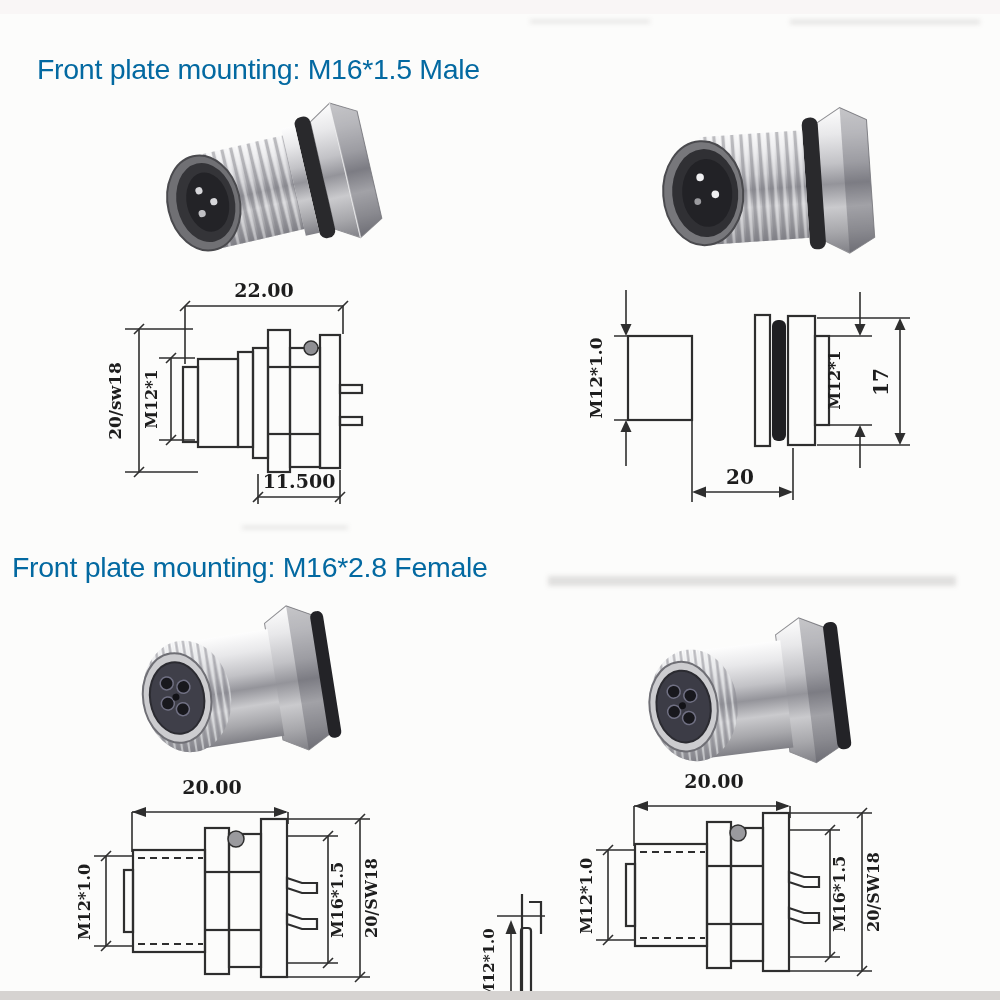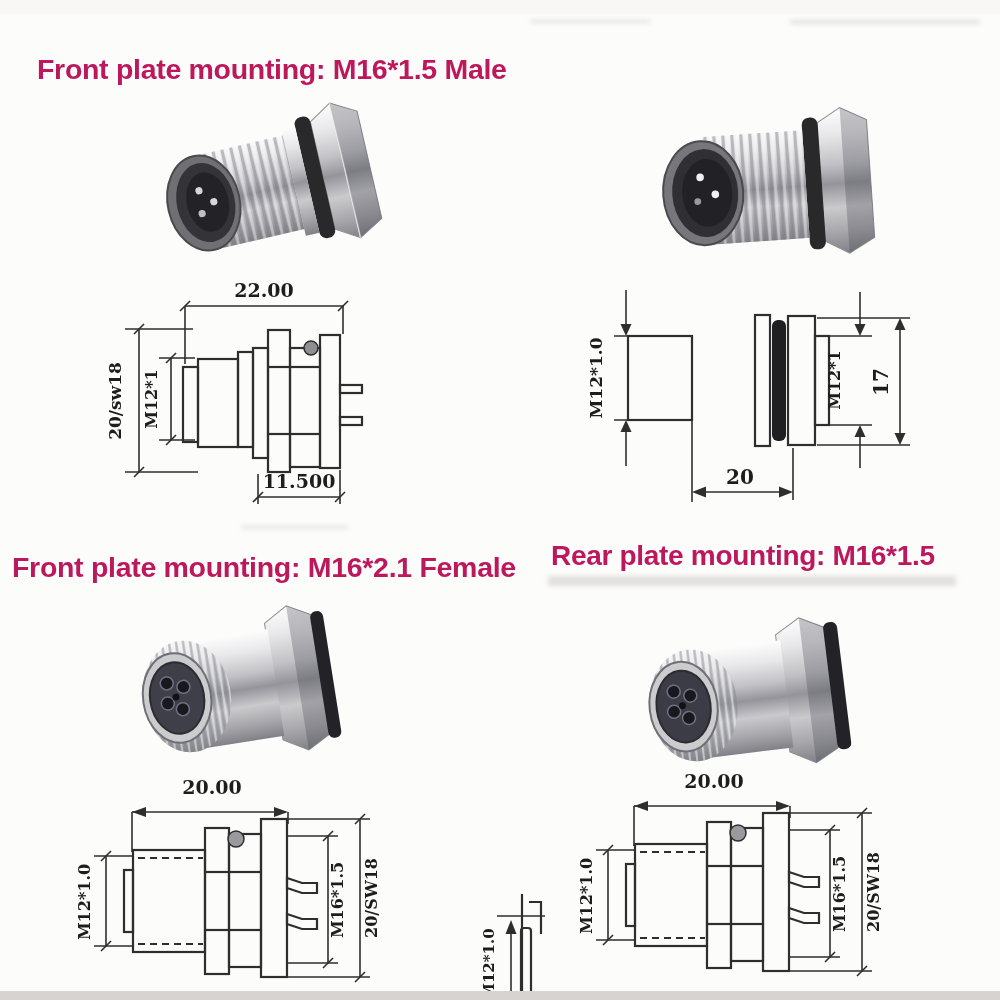--- a/index.html
+++ b/index.html
@@ -4,21 +4,21 @@
 <style>
   html,body{margin:0;padding:0;background:#e9e9e9;}
   .sheet{
     position:relative;width:1000px;height:1000px;margin:0 auto;
     background:#fcfcfb;overflow:hidden;
     font-family:"Liberation Sans",sans-serif;
   }
   .band-top{position:absolute;left:0;top:0;width:1000px;height:14px;background:#f9f6f6;}
   .band-bottom{position:absolute;left:0;top:991px;width:1000px;height:9px;background:#d6d3d1;}
   .title{
-    position:absolute;font-weight:700;color:#be185d;white-space:nowrap;
+    position:absolute;font-weight:400;color:#0369a1;white-space:nowrap;
     letter-spacing:-0.3px;
   }
   .t1{left:37px;top:53px;font-size:28.5px;}
   .t2{left:606px;top:59px;font-size:24.5px;}
   .t3{left:12px;top:551px;font-size:28.5px;}
   .t4{left:551px;top:540px;font-size:28px;}
   svg.abs{position:absolute;}
   .ghost{position:absolute;background:rgba(80,75,75,.16);filter:blur(2.5px);}
   .g-under-t4{left:548px;top:576px;width:408px;height:10px;}
   .g-line1{left:242px;top:526px;width:106px;height:3px;}
@@ -53,22 +53,21 @@
       <pattern id="knurlPat" width="7" height="10" patternUnits="userSpaceOnUse">
         <line x1="1.5" y1="0" x2="1.5" y2="10" stroke="#84848c" stroke-width="2.4"></line>
         <line x1="5" y1="0" x2="5" y2="10" stroke="#eceef0" stroke-width="2"></line>
       </pattern>
     </defs>
   </svg>
 
   <div class="band-top"></div>
 
   <div class="title t1">Front plate mounting: M16*1.5 Male</div>
-  <div class="title t3">Front plate mounting: M16*2.1 Female</div>
-  <div class="title t4">Rear plate mounting: M16*1.5</div>
+  <div class="title t3">Front plate mounting: M16*2.8 Female</div>
 
   <div class="ghost g-smudge-a"></div>
   <div class="ghost g-smudge-b"></div>
   <div class="ghost g-under-t4"></div>
   <div class="ghost g-line1"></div>
 
   <svg class="abs" style="left:148px;top:92px" width="250" height="185" viewBox="0 0 250 185">
     <g transform="rotate(-13 125 95)">
       <g>
         <polygon points="176,40 199,26 224,40 224,150 199,164 176,150" fill="url(#metalV)" stroke="#8e8e92"></polygon>

